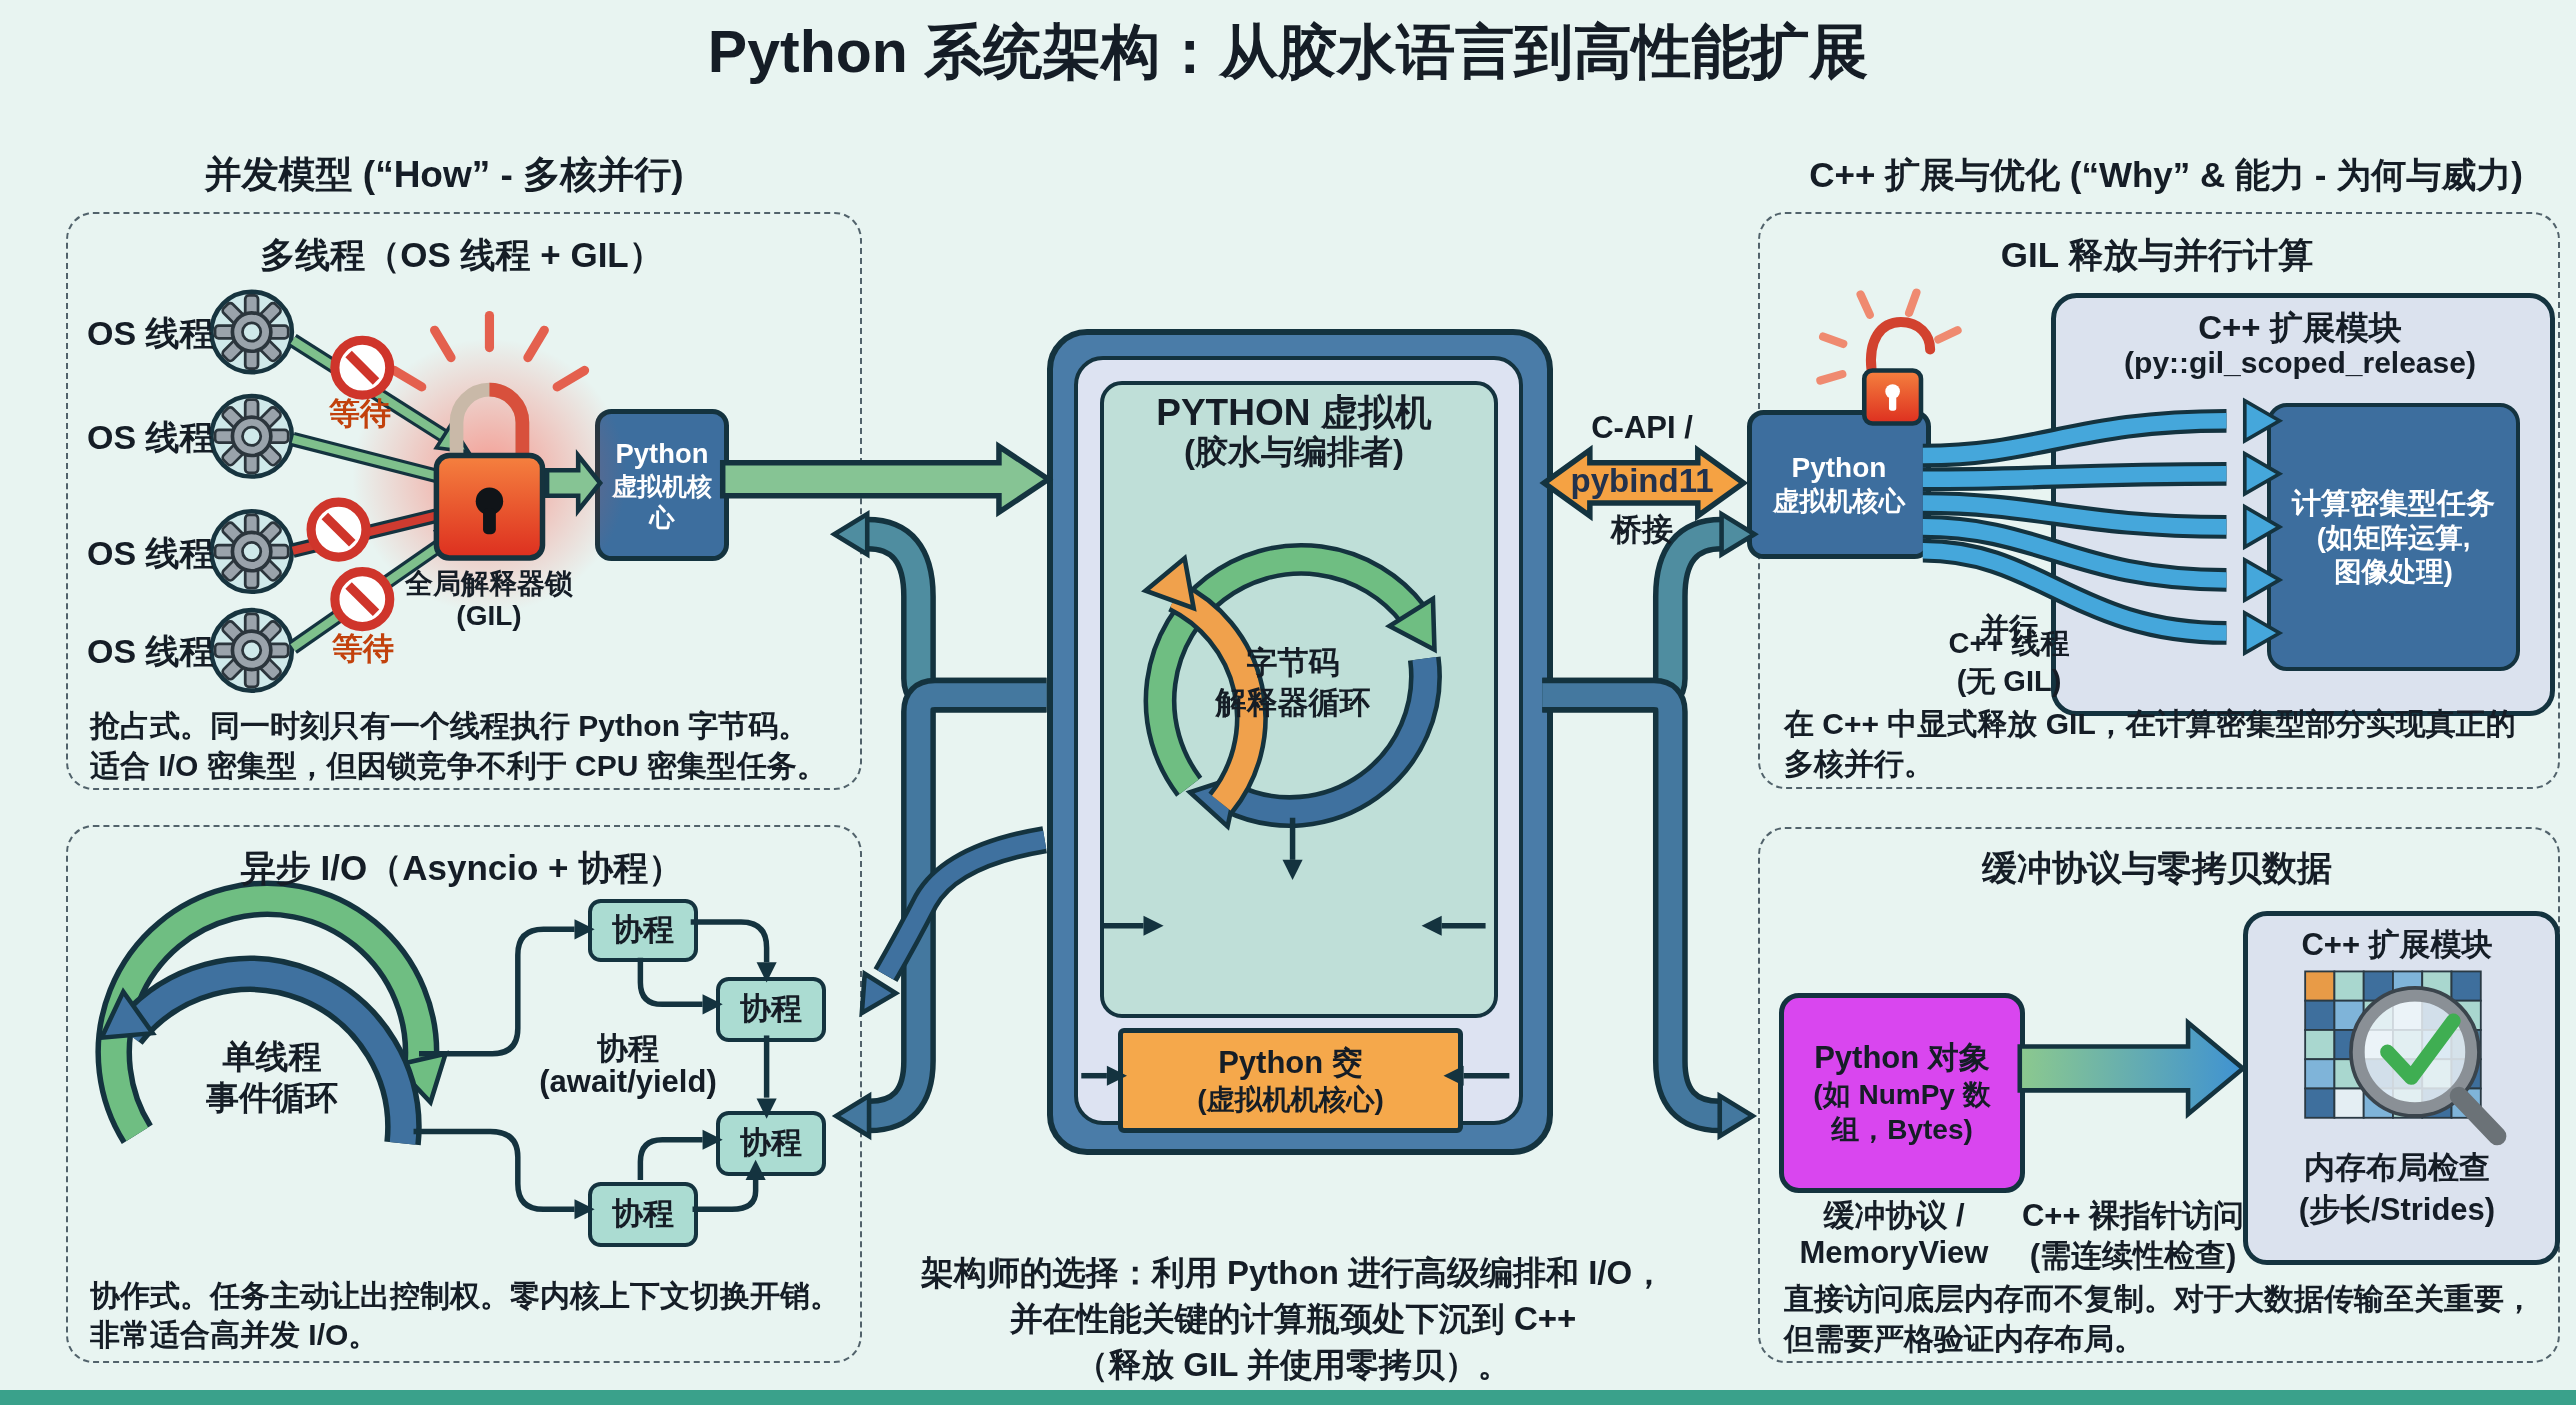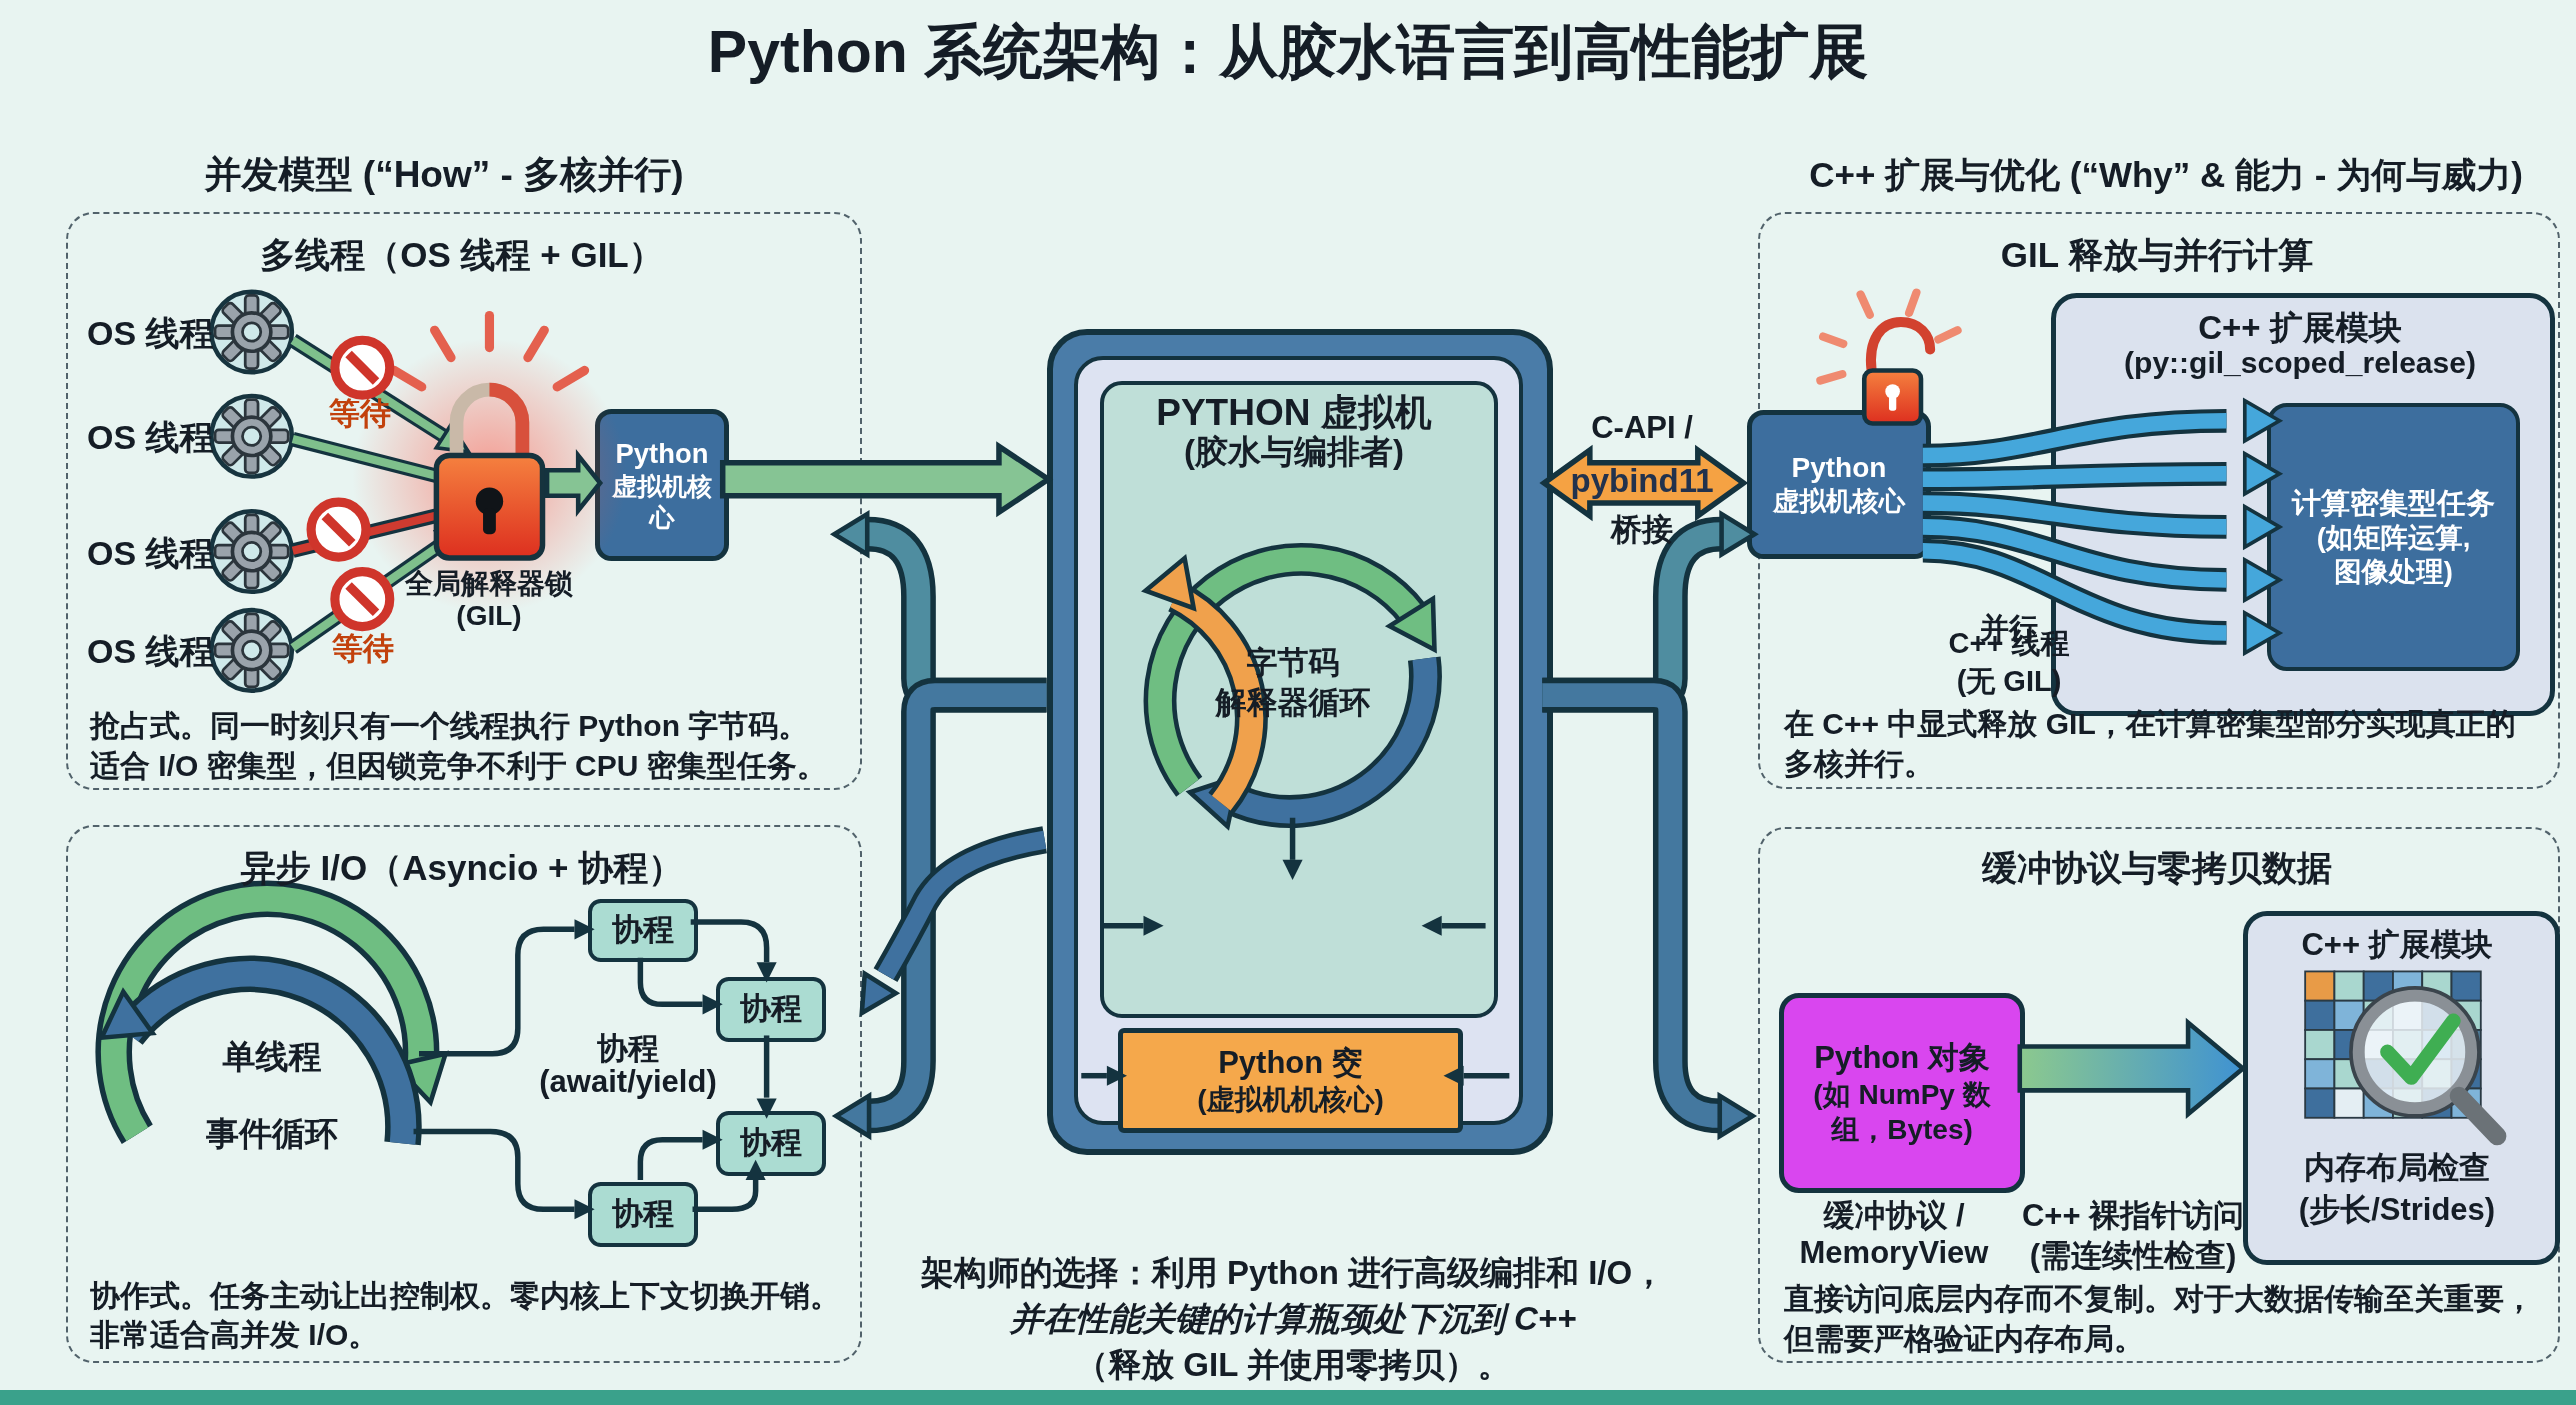--- a/index.html
+++ b/index.html
@@ -327,32 +327,32 @@
   <div class="t" style="left:87px;top:629px;font-size:34px;">OS 线程</div>
   <div class="t tc red" style="left:360px;top:393px;font-size:31px;">等待</div>
   <div class="t tc red" style="left:363px;top:628px;font-size:31px;">等待</div>
   <div class="t tc" style="left:489px;top:565px;font-size:28px;">全局解释器锁</div>
   <div class="t tc" style="left:489px;top:600px;font-size:28px;">(GIL)</div>
   <div class="t" style="left:90px;top:706px;font-size:30px;">抢占式。同一时刻只有一个线程执行 Python 字节码。</div>
   <div class="t" style="left:90px;top:746px;font-size:30px;">适合 I/O 密集型，但因锁竞争不利于 CPU 密集型任务。</div>
 
   <div class="t tc" style="left:462px;top:845px;font-size:35px;">异步 I/O（Asyncio + 协程）</div>
   <div class="t tc" style="left:272px;top:1035px;font-size:33px;">单线程</div>
-  <div class="t tc" style="left:272px;top:1112px;font-size:33px;">事件循环</div>
+  <div class="t tc" style="left:272px;top:1076px;font-size:33px;">事件循环</div>
   <div class="t tc" style="left:628px;top:1028px;font-size:31px;">协程</div>
   <div class="t tc" style="left:628px;top:1064px;font-size:31px;">(await/yield)</div>
   <div class="t" style="left:90px;top:1276px;font-size:30px;">协作式。任务主动让出控制权。零内核上下文切换开销。</div>
   <div class="t" style="left:90px;top:1315px;font-size:30px;">非常适合高并发 I/O。</div>
 
   <div class="t tc" style="left:1294px;top:388px;font-size:37px;">PYTHON 虚拟机</div>
   <div class="t tc" style="left:1294px;top:430px;font-size:33px;">(胶水与编排者)</div>
   <div class="t tc" style="left:1293px;top:642px;font-size:31px;">字节码</div>
   <div class="t tc" style="left:1293px;top:682px;font-size:31px;">解释器循环</div>
   <div class="t tc" style="left:1293px;top:1251px;font-size:33px;">架构师的选择：利用 Python 进行高级编排和 I/O，</div>
-  <div class="t tc" style="left:1293px;top:1297px;font-size:33px;font-style:italic;">并在性能关键的计算瓶颈处下沉到 C++</div>
+  <div class="t tc" style="left:1293px;top:1297px;font-size:33px;">并在性能关键的计算瓶颈处下沉到 C++</div>
   <div class="t tc" style="left:1293px;top:1343px;font-size:33px;">（释放 GIL 并使用零拷贝）。</div>
 
   <div class="t tc" style="left:1642px;top:410px;font-size:31px;">C-API /</div>
   <div class="t tc navy" style="left:1642px;top:462px;font-size:33px;">pybind11</div>
   <div class="t tc" style="left:1642px;top:509px;font-size:31px;">桥接</div>
 
   <div class="t tc" style="left:2157px;top:232px;font-size:35px;">GIL 释放与并行计算</div>
   <div class="t tc" style="left:2300px;top:306px;font-size:33px;">C++ 扩展模块</div>
   <div class="t tc" style="left:2300px;top:346px;font-size:30px;">(py::gil_scoped_release)</div>
   <div class="t tc" style="left:2009px;top:585px;font-size:29px;margin-top:24px;">并行</div>

